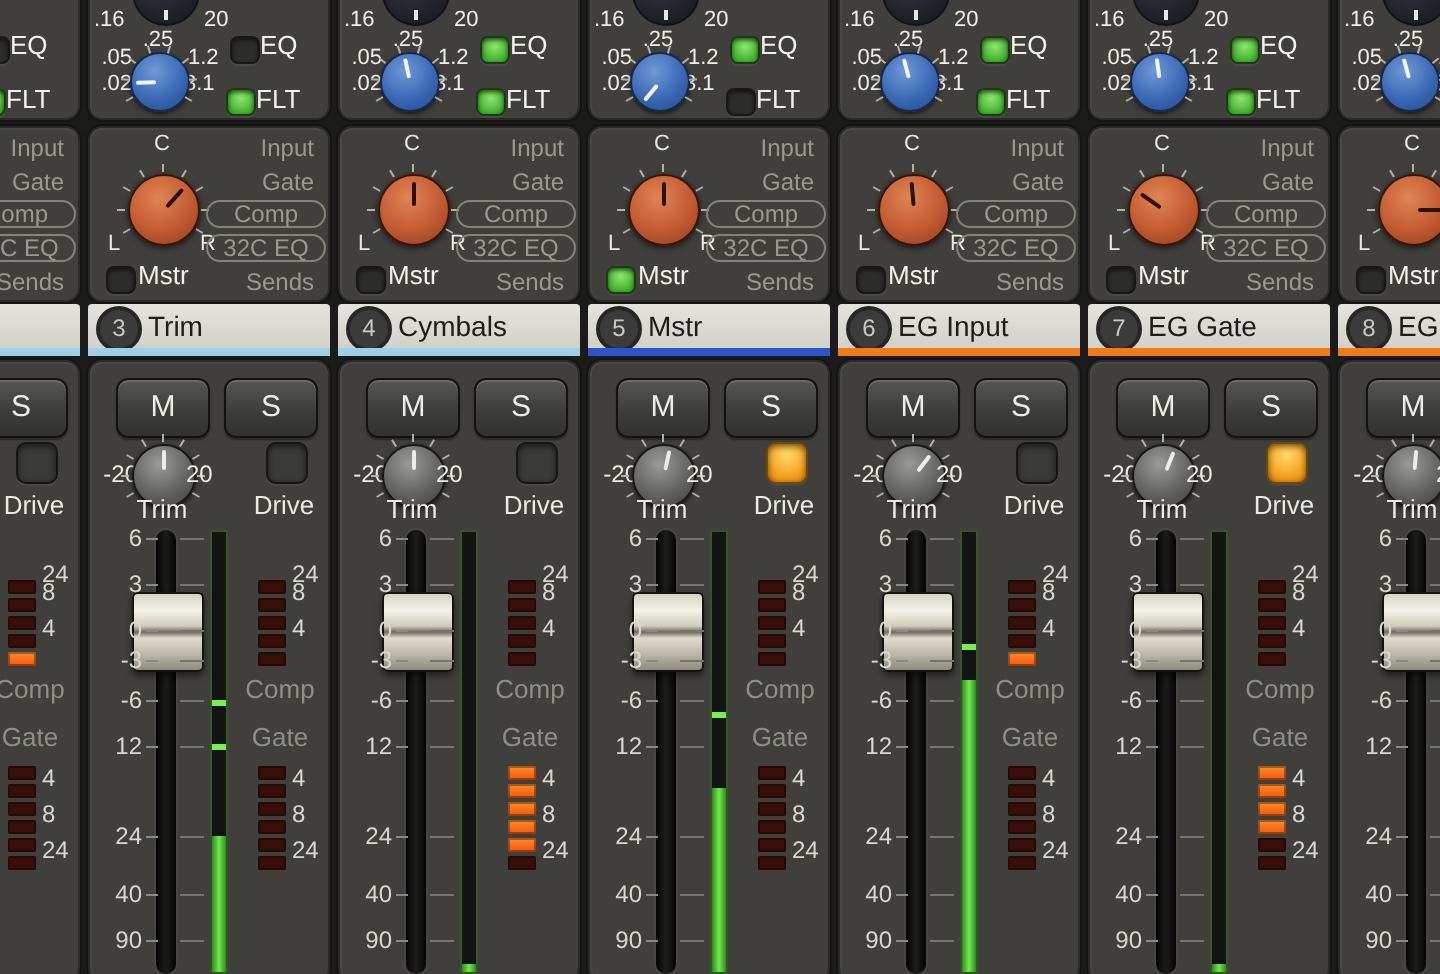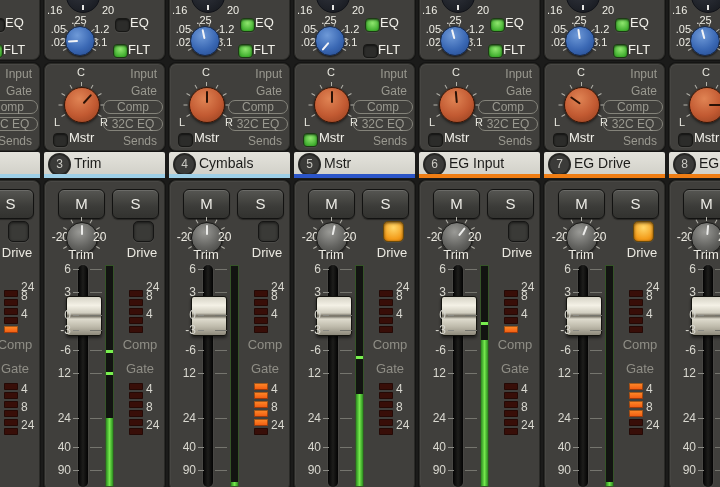--- a/index.html
+++ b/index.html
@@ -760,21 +760,21 @@
       <div class="vbtn vb1">Gate</div>
       <div class="vbtn outline vb2">Comp</div>
       <div class="vbtn outline vb3">32C EQ</div>
       <div class="vbtn vb4">Sends</div>
       <div class="ledbtn mstr-led"></div>
       <span class="mstr-txt">Mstr</span>
     </div>
 
     <div class="header">
       <div class="numcircle">7</div>
-      <span class="chname">EG Drive</span>
+      <span class="chname">EG Gate</span>
       <div class="accent" style="background: rgb(239, 125, 20);"></div>
     </div>
 
     <div class="box fader-box">
       <div class="msbtn mbtn">M</div>
       <div class="msbtn sbtn">S</div>
       <span class="trim-min">-20</span>
       <div class="knob trim-knob">
         <div class="ticks">
             <div class="tick" style="transform: rotate(-120deg) translateY(-19px);"></div>

